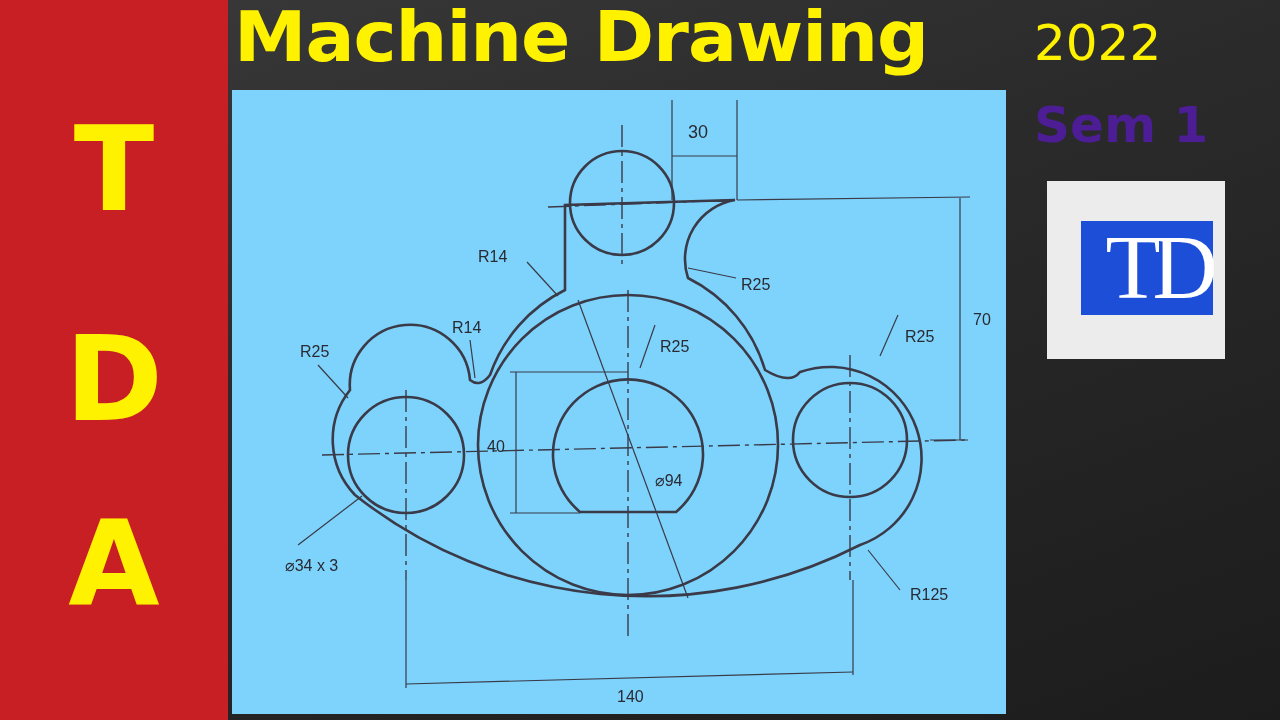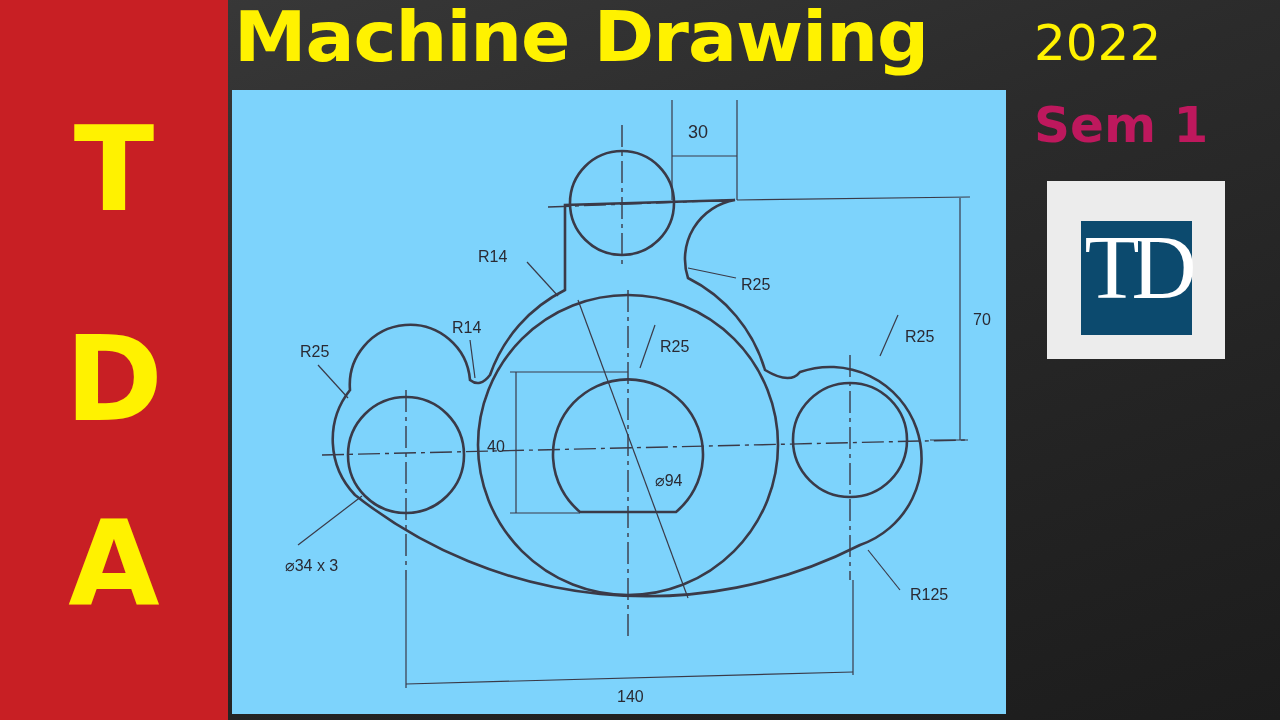--- a/index.html
+++ b/index.html
@@ -5,24 +5,24 @@
   html, body { margin:0; padding:0; }
   body { width:1280px; height:720px; overflow:hidden; position:relative;
     background: linear-gradient(160deg, #3a3a3a 0%, #2b2b2b 40%, #222 75%, #1c1c1c 100%);
     font-family: "Liberation Sans", sans-serif; }
   .left-band { position:absolute; left:0; top:0; width:228px; height:720px; background:#c81f24; }
   .band-letter { position:absolute; left:0; width:228px; text-align:center; color:#fff200;
     font-family:"DejaVu Sans", sans-serif; font-weight:bold; font-size:118px; line-height:1; }
   .title { position:absolute; left:234px; top:2px; color:#fff200; font-family:"DejaVu Sans", sans-serif;
     font-weight:bold; font-size:70px; letter-spacing:-1px; line-height:1; transform:scaleX(1.04); transform-origin:left top; }
   .year { position:absolute; left:1034px; top:18px; color:#fff200; font-family:"DejaVu Sans", sans-serif; font-weight:normal; font-size:50px; line-height:1; }
-  .sem { position:absolute; left:1034px; top:100px; color:#be185d; font-family:"DejaVu Sans", sans-serif; font-weight:bold; font-size:50px; line-height:1; }
+  .sem { position:absolute; left:1034px; top:100px; color:#4c1d95; font-family:"DejaVu Sans", sans-serif; font-weight:bold; font-size:50px; line-height:1; }
   .logo-box { position:absolute; left:1047px; top:181px; width:178px; height:178px; background:#ececec; }
-  .logo-inner { position:absolute; left:34px; top:40px; width:111px; height:114px; background:#0c4a6e;
-    color:#fff; font-family:"Liberation Serif", serif; font-size:90px; line-height:94px; text-align:center; letter-spacing:-8px; }
+  .logo-inner { position:absolute; left:34px; top:40px; width:111px; height:94px; background:#1d4ed8;
+    color:#fff; font-family:"Liberation Serif", serif; font-size:90px; line-height:94px; text-align:center; letter-spacing:-8px;padding-left:21px; }
   .sheet { position:absolute; left:232px; top:90px; width:774px; height:624px; background:#7dd3fc; }
   svg text { font-family:"Liberation Sans", sans-serif; fill:#2a2a33; }
 </style>
 </head>
 <body>
 
 <div class="left-band">
   <div class="band-letter" style="top:110px">T</div>
   <div class="band-letter" style="top:320px">D</div>
   <div class="band-letter" style="top:505px">A</div>

